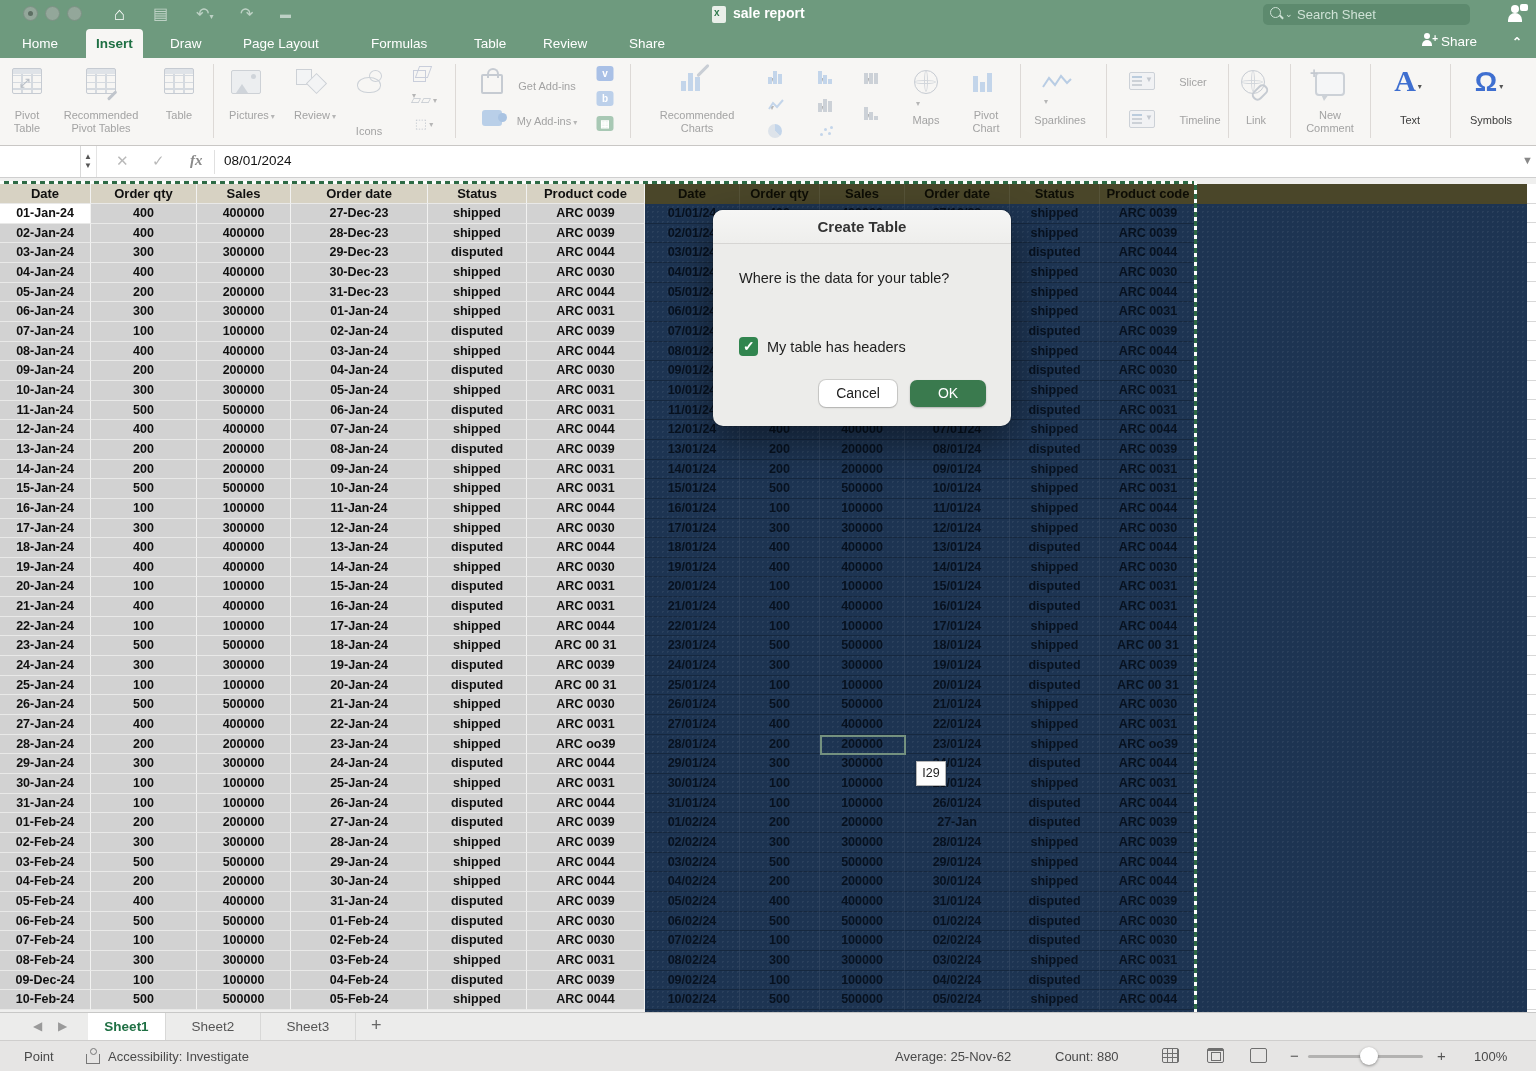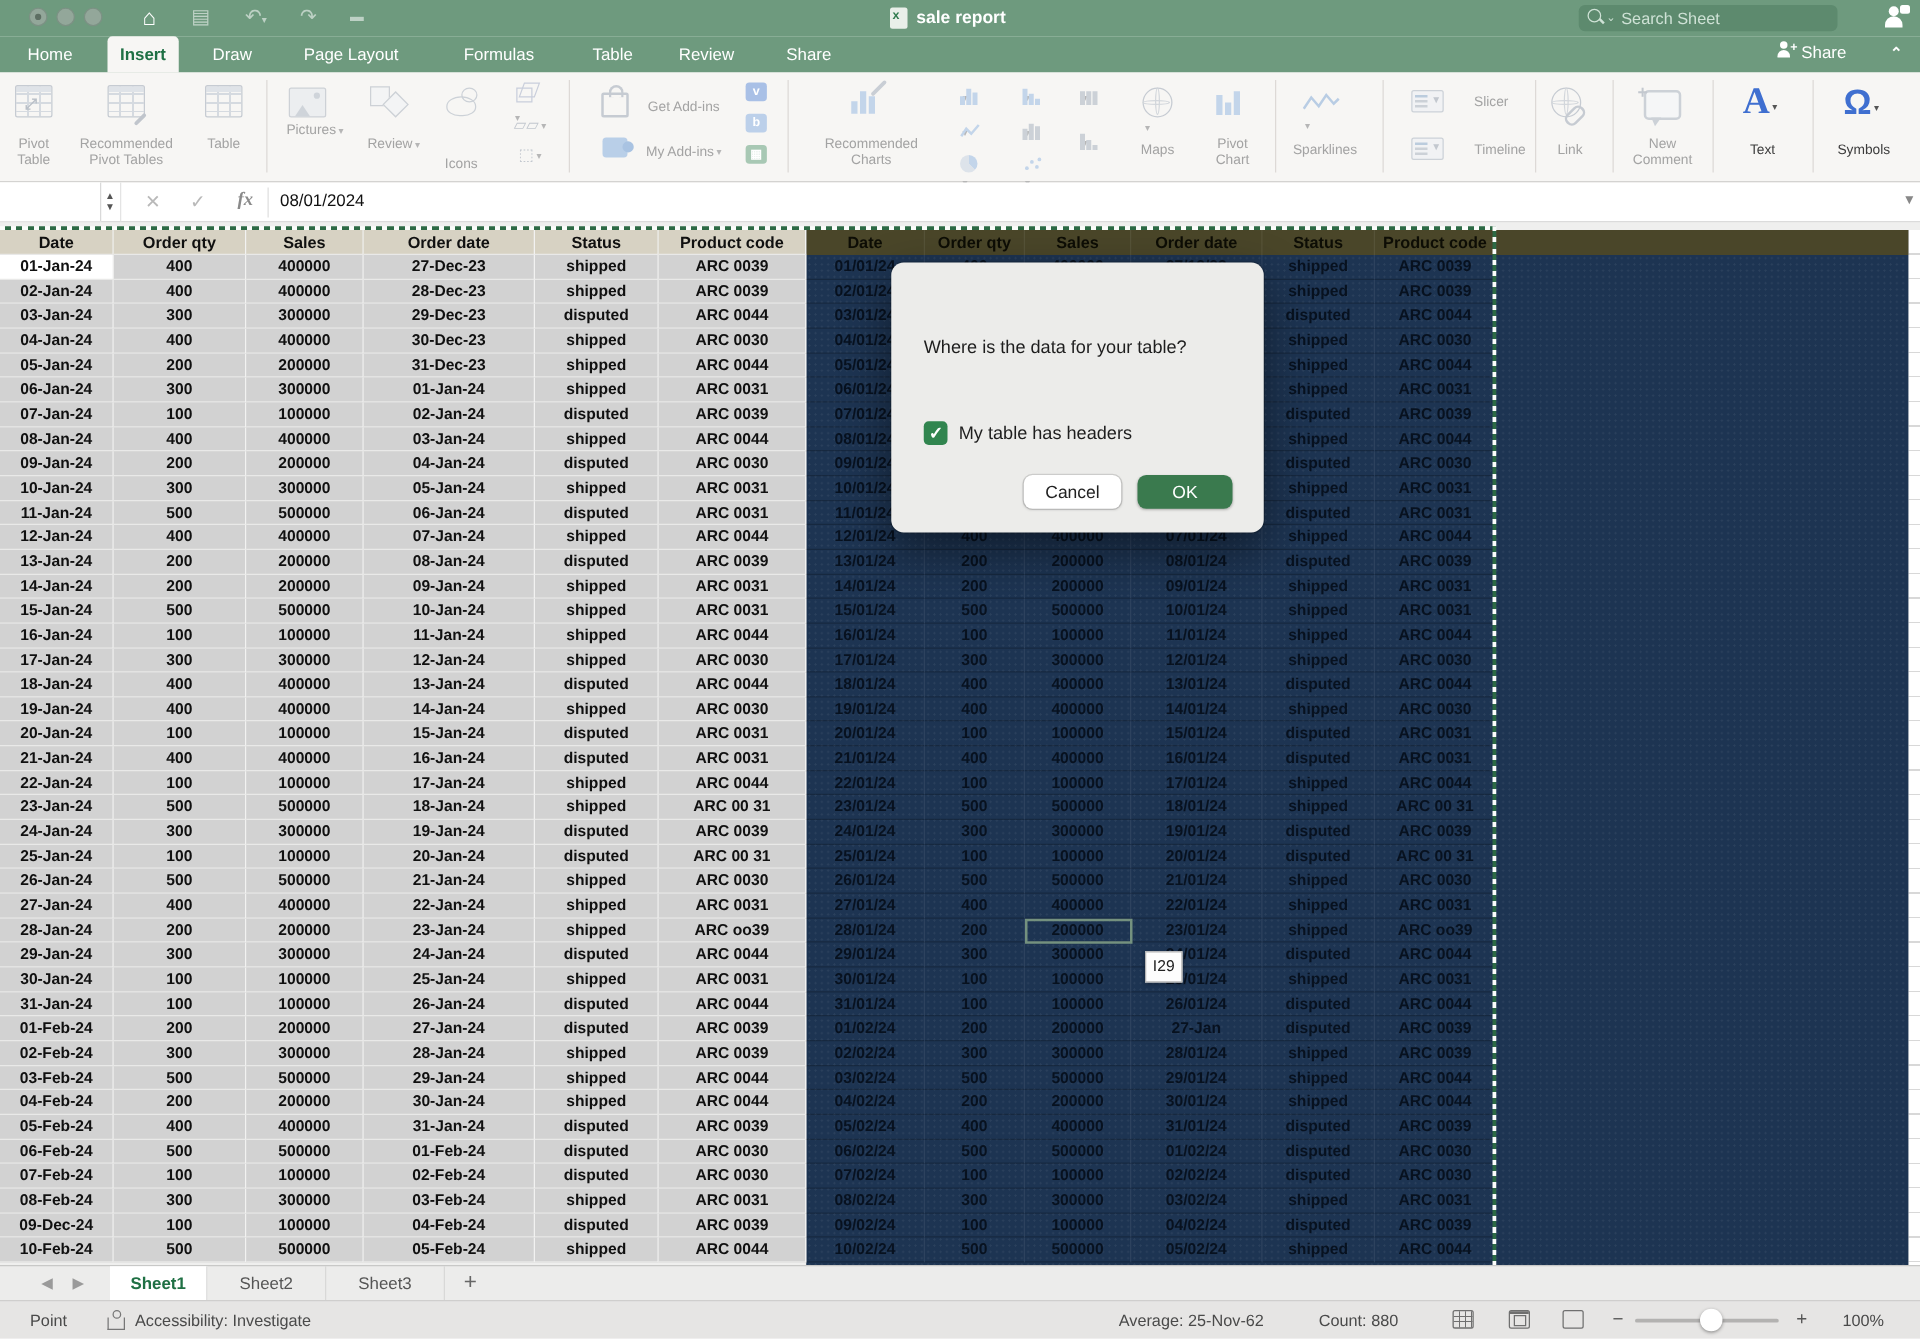--- a/index.html
+++ b/index.html
@@ -232,21 +232,21 @@
     <div class="rlabel" style="left:101px;top:51px">Recommended<br>Pivot Tables</div>
     <div class="gicon" style="left:179px;top:10px">
         <div class="gridico"></div>
       </div>
     <div class="rlabel" style="left:179px;top:51px">Table</div>
     <div class="rdiv" style="left:213px"></div>
 
     <div class="gicon" style="left:246px;top:12px">
         <div class="picico"></div>
       </div>
-    <div class="rlabel arrow" style="left:252px;top:40px"><span>Pictures</span></div>
+    <div class="rlabel arrow" style="left:252px;top:51px"><span>Pictures</span></div>
     <div class="gicon" style="left:311px;top:11px">
         <div class="shapico">
           <i class="sq"></i>
           <i class="di"></i>
         </div>
       </div>
     <div class="rlabel arrow" style="left:315px;top:51px"><span>Review</span></div>
     <div class="gicon" style="left:369px;top:11px">
         <div class="duck">
           <i class="b1"></i>
@@ -1085,20 +1085,21 @@
           <div class="xcell" style="width: 90px;">shipped</div>
           <div class="xcell" style="width: 97px;">ARC 0044</div>
         </div>
       </div>
     <div class="ants top"></div>
     <div class="ants right"></div>
     <div class="cellring"></div>
     <div class="celltip">I29</div>
 
     <div class="dialog">
+      <div class="dlg-title">Create Table</div>
       <div class="dlg-prompt">Where is the data for your table?</div>
       <div class="dlg-check"></div>
       <div class="dlg-chklabel">My table has headers</div>
       <div class="btn cancel">Cancel</div>
       <div class="btn ok">OK</div>
     </div>
   </div>
 
   <div class="sheettabs">
     <span class="stab-arrow" style="left:33px">◀</span>

